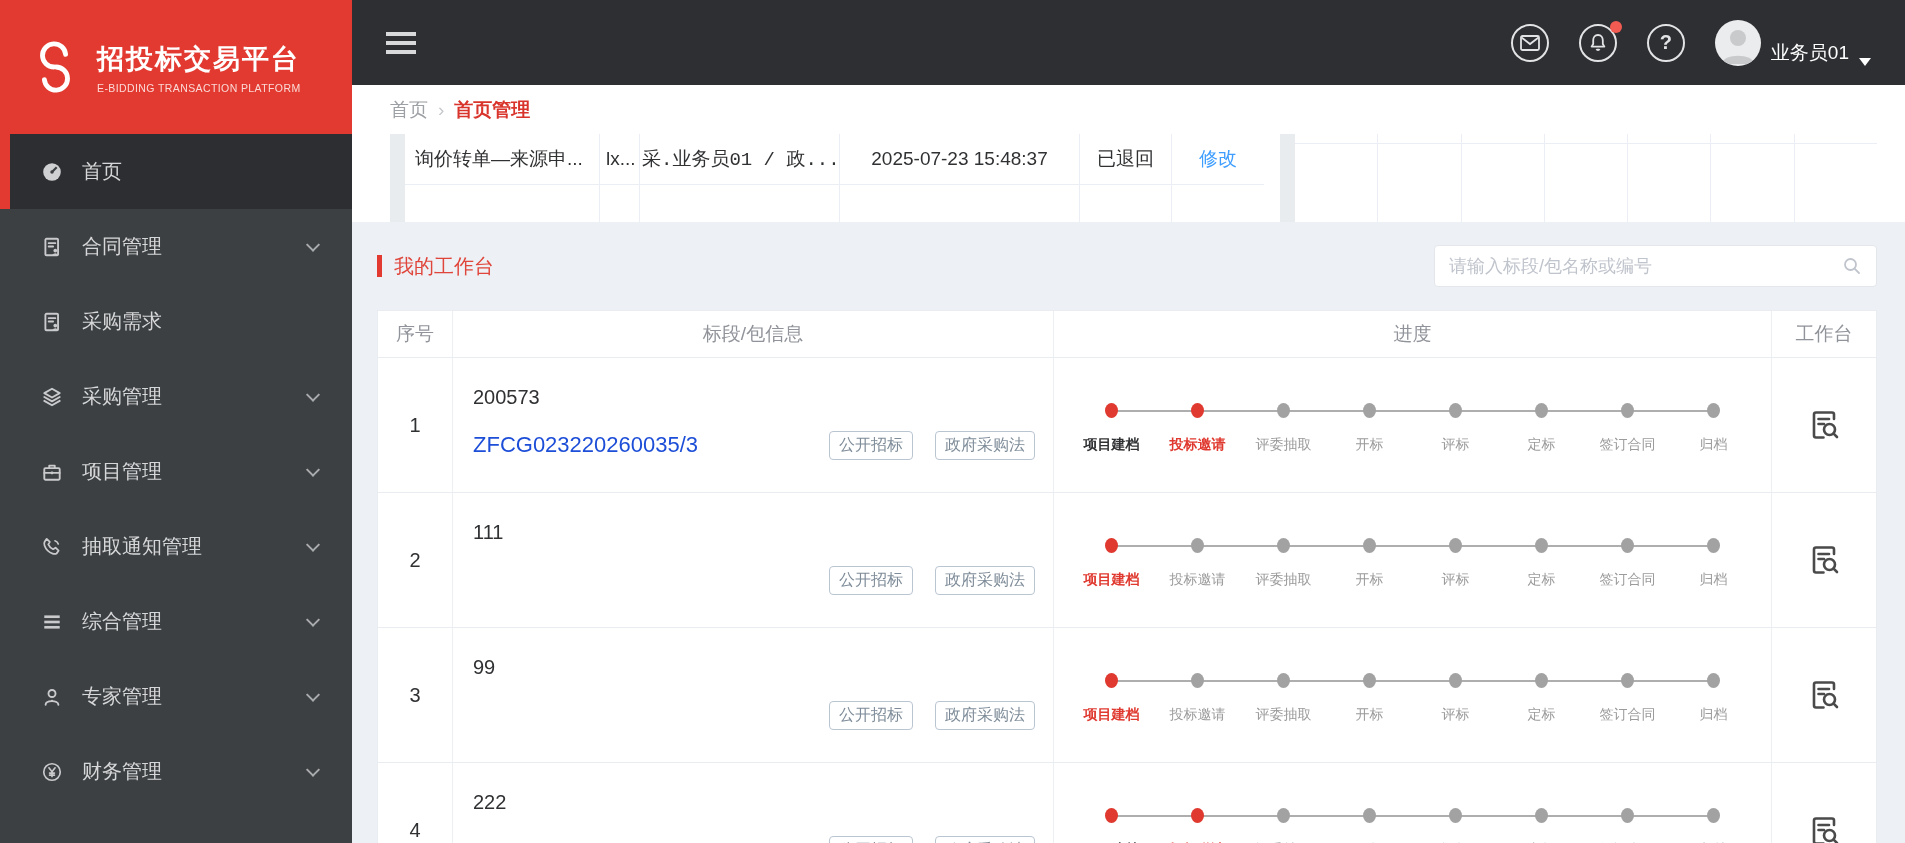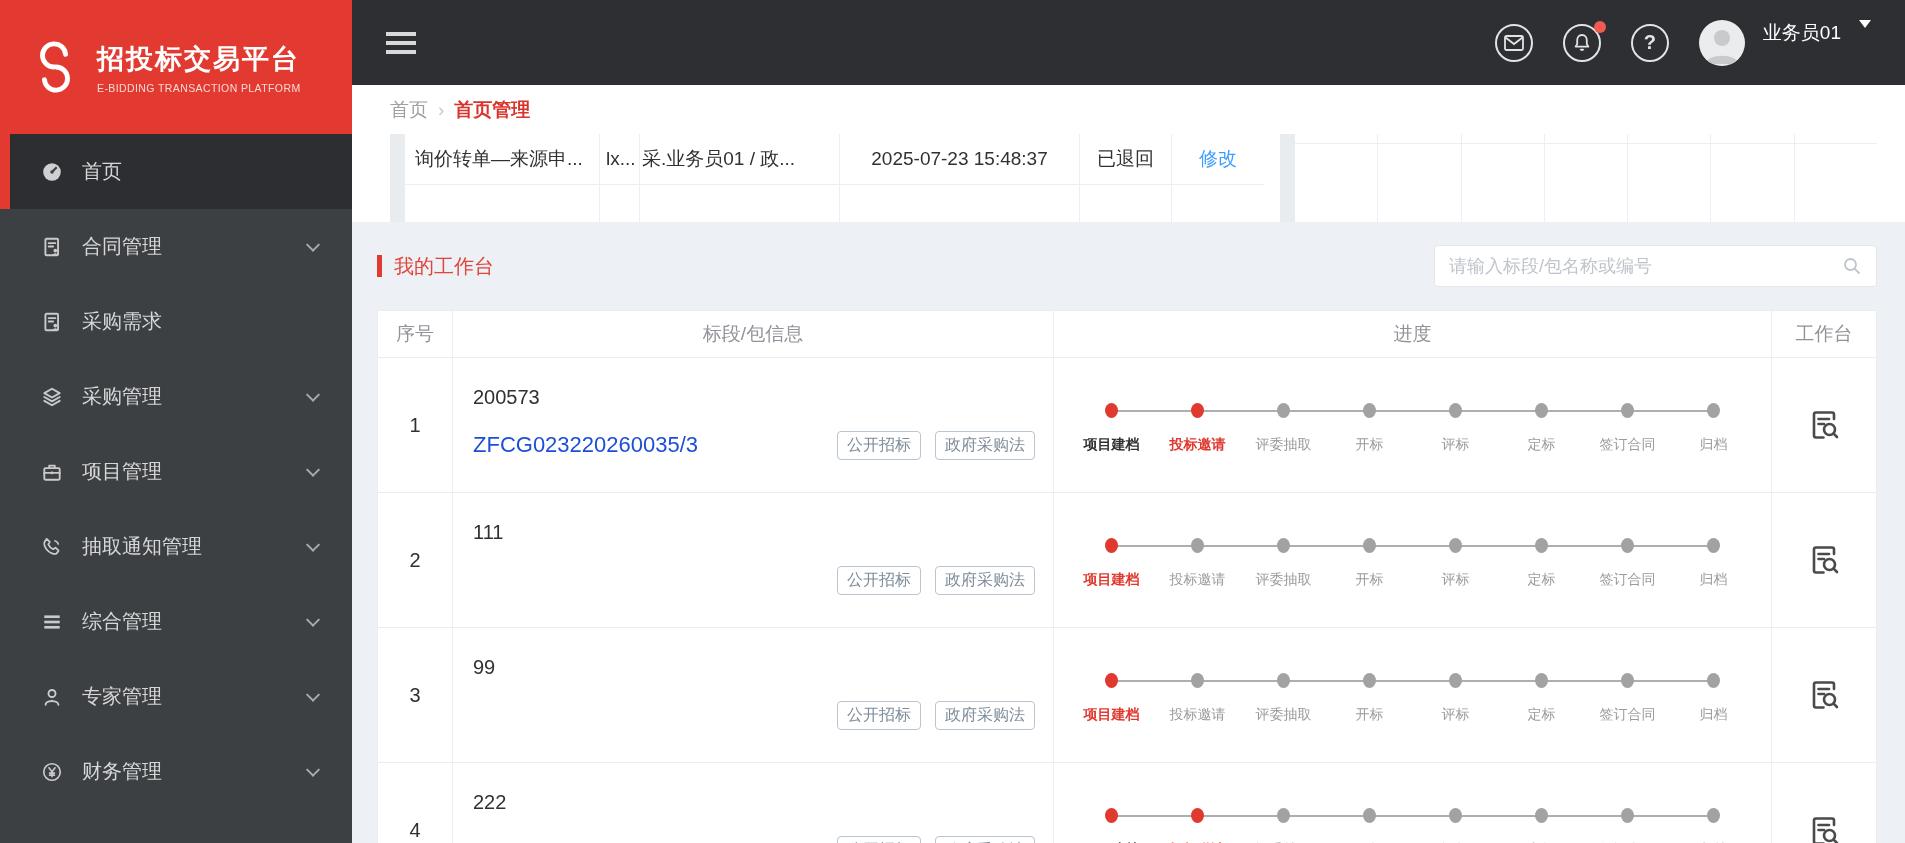--- a/index.html
+++ b/index.html
@@ -30,21 +30,21 @@
   .topbar { height:85px; background:#2d2f33; display:flex; align-items:center; padding:0 34px; flex-shrink:0; }
   .hamburger { display:flex; flex-direction:column; gap:5px; cursor:pointer; }
   .hamburger span { width:30px; height:4px; background:#d8d9da; }
   .topbar-right { margin-left:auto; display:flex; align-items:center; gap:30px; }
   .tb-circle { width:38px; height:38px; border-radius:50%; border:2.5px solid #e2e3e4; color:#e2e3e4;
                display:flex; align-items:center; justify-content:center; position:relative; cursor:pointer; }
   .badge-dot { position:absolute; top:-5px; right:-7px; width:12px; height:12px; border-radius:50%; background:#f15b52; }
   .help-glyph { font-size:20px; font-weight:bold; color:#e2e3e4; }
   .avatar { width:46px; height:46px; border-radius:50%; background:#ebeced; overflow:hidden;
             display:flex; align-items:flex-end; justify-content:center; cursor:pointer; }
-  .user-wrap { display:flex; align-items:flex-start; gap:18px; cursor:pointer; }
+  .user-wrap { display:flex; align-items:flex-end; gap:10px; cursor:pointer; }
   .username { color:#fff; font-size:19px; }
   .caret { width:0; height:0; border-left:6px solid transparent; border-right:6px solid transparent;
            border-top:8px solid #fff; }
 
   .content { flex:1; overflow:hidden; background:#edf0f4; }
 
   
   .white-strip { background:#fff; height:137px; padding-left:25px; overflow:hidden; }
   .breadcrumb { height:49px; display:flex; align-items:center; gap:10px; font-size:19px; padding-left:13px; }
   .bc-home { color:#9da0a4; cursor:pointer; }
@@ -53,21 +53,21 @@
   .fragments { display:flex; margin-left:13px; height:88px; overflow:hidden; }
   .frag-left { width:874px; display:flex; flex-shrink:0; }
   .fl-strip { width:15px; background:#e9ecef; }
   .fl-grid { flex:1; display:flex; flex-direction:column; }
   .fl-row { display:flex; height:51px; border-bottom:1px solid #ebeef5; align-items:center; }
   .fl-row2 { display:flex; flex:1; }
   .fl-cell { height:100%; display:flex; align-items:center; justify-content:center;
              border-right:1px solid #ebeef5; font-size:19px; color:#303133; overflow:hidden; white-space:nowrap; }
   .fl-c1 { width:195px; justify-content:flex-start; padding-left:10px; }
   .fl-c2 { width:40px; justify-content:flex-start; padding-left:6px; }
-  .fl-c3 { width:200px; justify-content:flex-start; padding-left:2px; }
+  .fl-c3 { width:200px; justify-content:flex-start; padding-left:2px;font-family:Liberation Mono, monospace; }
   .fl-c4 { width:240px; }
   .fl-c5 { width:92px; }
   .fl-c6 { width:92px; border-right:none; color:#3f9eff; cursor:pointer; }
   .frag-right { width:597px; margin-left:16px; display:flex; flex-shrink:0; }
   .fr-strip { width:15px; background:#e9ecef; }
   .fr-grid { flex:1; display:flex; flex-direction:column; }
   .fr-top { height:9px; display:flex; }
   .fr-row { flex:1; display:flex; border-top:1px solid #ebeef5; }
   .fr-cell { flex:1; border-right:1px solid #ebeef5; }
   .fr-cell:last-child { border-right:none; }
@@ -93,21 +93,21 @@
   .col-prog { width:718px; flex-shrink:0; }
   .col-work { flex:1; }
   .wt-row { display:flex; height:135px; border-bottom:1px solid #e9edf2; }
   .wt-row:last-child { border-bottom:none; }
   .c-no { width:75px; flex-shrink:0; border-right:1px solid #edf0f3; display:flex; align-items:center;
           justify-content:center; font-size:20px; color:#303133; }
   .c-info { width:601px; flex-shrink:0; border-right:1px solid #edf0f3; padding:28px 18px 0 20px; }
   .info-title { font-size:20px; color:#303133; }
   .info-bottom { display:flex; align-items:center; margin-top:20px; height:32px; }
   .code { font-size:22px; color:#1d4ed8; }
-  .tags { display:flex; gap:14px; margin-left:auto; }
+  .tags { display:flex; gap:22px; margin-left:auto; }
   .tag { border:1px solid #b9c5d1; color:#7e8c99; border-radius:4px; font-size:16px; padding:3px 9px; white-space:nowrap; }
   .c-prog { width:718px; flex-shrink:0; border-right:1px solid #edf0f3; padding-top:45px;
             display:flex; flex-direction:column; align-items:center; }
   .steps { width:688px; position:relative; }
   .step-line { position:absolute; left:43px; right:43px; top:7px; height:2px; background:#aeaeae; }
   .dots-row { display:flex; position:relative; }
   .dstep { width:86px; display:flex; justify-content:center; }
   .dot { width:13px; height:15px; border-radius:50%; background:#a2a2a2; }
   .dot.red { background:#e0392f; }
   .labels-row { display:flex; margin-top:18px; }

